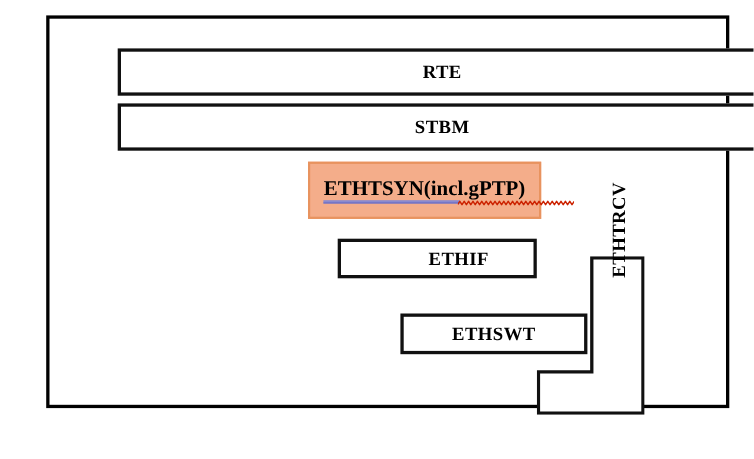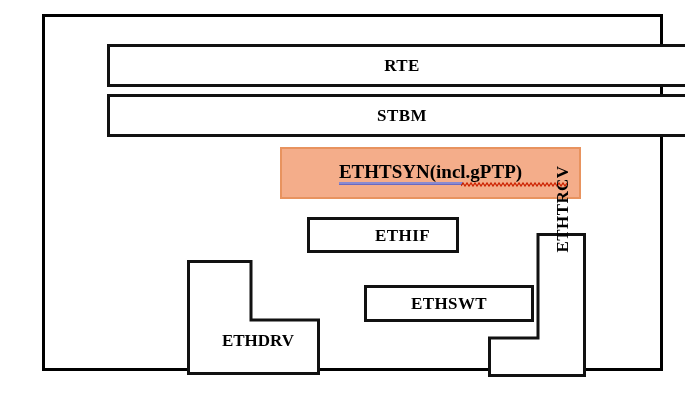--- a/index.html
+++ b/index.html
@@ -52,29 +52,29 @@
     font-size: 17px;
     color: #000000;
     letter-spacing: 0.4px;
     white-space: nowrap;
     line-height: 1;
   }
 
   
   #box-rte   { left: 62px;  top: 27px;  width: 590px; height: 43px; }
   #box-stbm  { left: 62px;  top: 77px;  width: 590px; height: 43px; }
-  #box-ethif { left: 262px; top: 200px; width: 152px; height: 36px; padding-left: 39px; }
+  #box-ethif { left: 262px; top: 200px; width: 181px; height: 36px; padding-left: 39px; }
   #box-ethswt{ left: 274px; top: 268px; width: 170px; height: 37px; margin-left: 45px; }
 
   
   #box-ethtsyn {
     position: absolute;
     left: 235px;
     top: 130px;
-    width: 301px;
+    width: 212px;
     height: 52px;
     box-sizing: border-box;
     border: 2px solid #e8935f;
     background: #f4ad8a;
     display: flex;
     align-items: center;
     justify-content: center;
   }
   .ethtsyn-text-wrap {
     position: relative;
@@ -193,26 +193,20 @@
     </div>
 
     <div class="module-box" id="box-ethif">
       <span class="module-label">ETHIF</span>
     </div>
 
     <div class="module-box" id="box-ethswt">
       <span class="module-label">ETHSWT</span>
     </div>
 
-    <div id="box-ethdrv">
-      <svg width="133" height="115" viewBox="0 0 133 115" xmlns="http://www.w3.org/2000/svg">
-        <polygon class="poly-shape" points="1.5,1.5 64,1.5 64,60 131.5,60 131.5,113.5 1.5,113.5"></polygon>
-      </svg>
-      <span class="ethdrv-label">ETHDRV</span>
-    </div>
 
     <div id="box-ethtrcv">
       <svg width="98" height="144" viewBox="0 0 98 144" xmlns="http://www.w3.org/2000/svg">
         <polygon class="poly-shape" points="50,1.5 96.5,1.5 96.5,142.5 1.5,142.5 1.5,105 50,105"></polygon>
       </svg>
       <span class="ethtrcv-label">ETHTRCV</span>
     </div>
 
   </div>
 </div>

